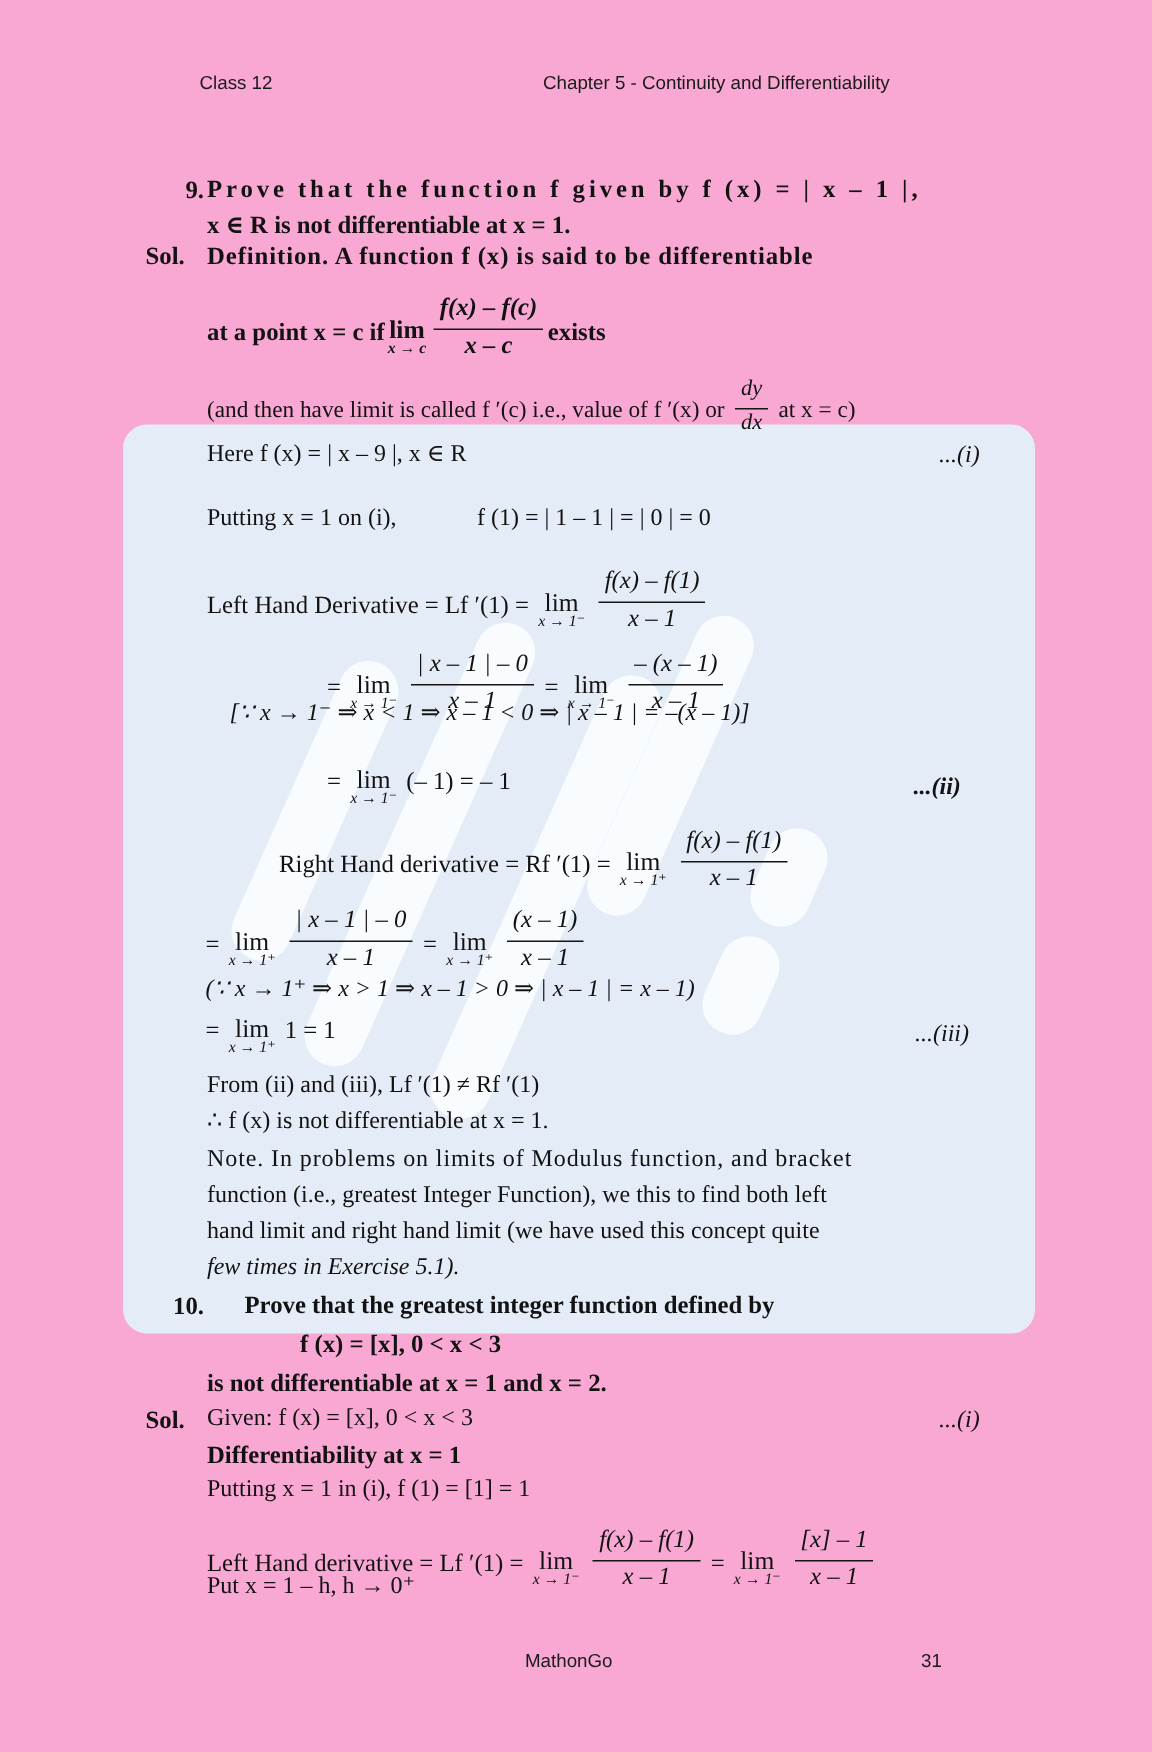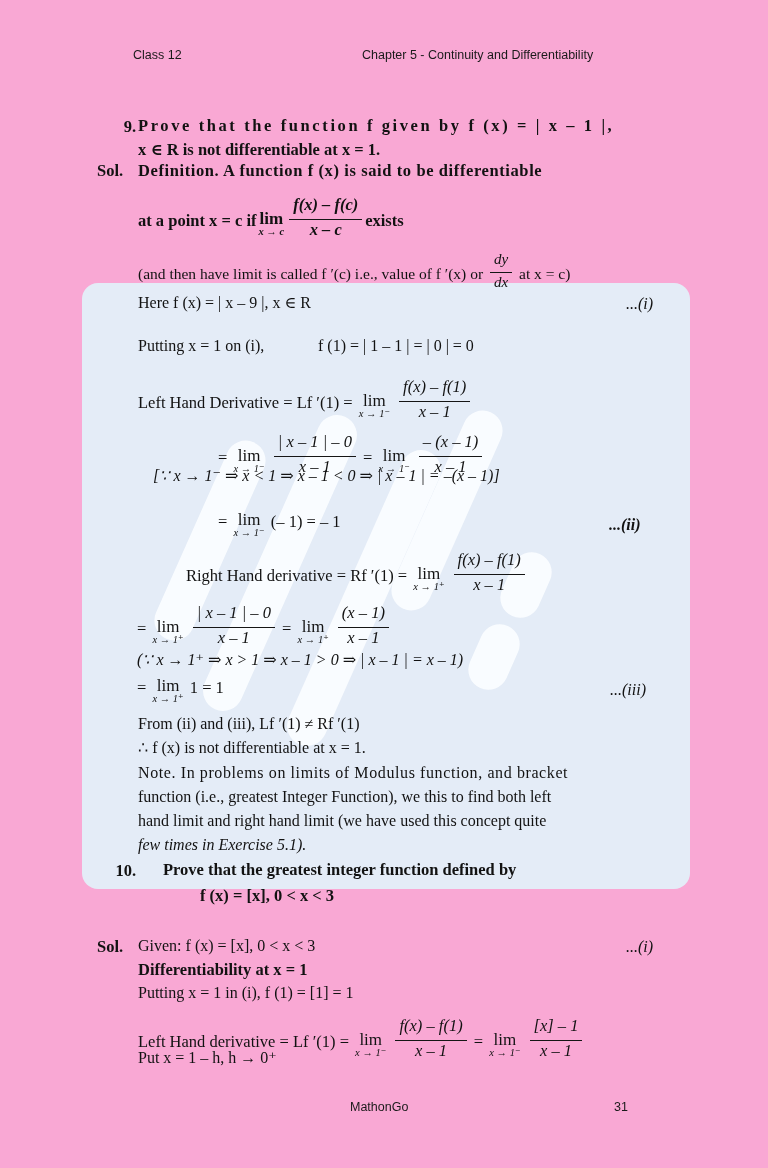--- a/index.html
+++ b/index.html
@@ -213,20 +213,21 @@
     <span class="ln" style="left:138px; top:740px; font-size:16px;">∴   f (x) is not differentiable at x = 1.</span>
 
     <span class="ln sp" style="left:138px; top:765px; font-size:16px;">Note. In problems on limits of Modulus function, and bracket</span>
     <span class="ln" style="left:138px; top:789px; font-size:16px;">function (i.e., greatest Integer Function), we this to find both left</span>
     <span class="ln" style="left:138px; top:813px; font-size:16px;">hand limit and right hand limit (we have used this concept quite</span>
     <span class="ln" style="left:138px; top:837px; font-size:16px;font-style:italic;">few times in Exercise 5.1).</span>
 
     <span class="num" style="left:96px; top:861px;">10.</span>
     <span class="ln b" style="left:138px; top:861px;margin-left:25px;">Prove that the greatest integer function defined by</span>
     <span class="ln b" style="left:200px; top:887px;">f (x) = [x], 0 &lt; x &lt; 3</span>
+    <span class="ln b" style="left:138px; top:913px;">is not differentiable at x = 1 and x = 2.</span>
 
     <span class="ln b" style="left:97px; top:938px;">Sol.</span>
     <span class="ln" style="left:138px; top:938px; font-size:16px;"><b></b><span>Given: f (x) = [x], 0 &lt; x &lt; 3</span></span>
     <span class="tagright" style="left:626px; top:938px;">...(i)</span>
 
     <span class="ln b" style="left:138px; top:961px; font-size:16.5px;">Differentiability at x = 1</span>
     <span class="ln" style="left:138px; top:985px; font-size:16px;">Putting x = 1 in (i), f (1) = [1] = 1</span>
 
     <span class="ln" style="left:138px; top:1017px; font-size:16.5px;"><span>Left Hand derivative = Lf ′(1) =</span> <span class="lim"><span class="lm">lim</span><span class="sub">x → 1⁻</span></span> <span class="frac"><span class="nu it">f(x) – f(1)</span><span class="de it">x – 1</span></span> <span>=</span> <span class="lim"><span class="lm">lim</span><span class="sub">x → 1⁻</span></span> <span class="frac"><span class="nu it">[x] – 1</span><span class="de it">x – 1</span></span></span>
 

